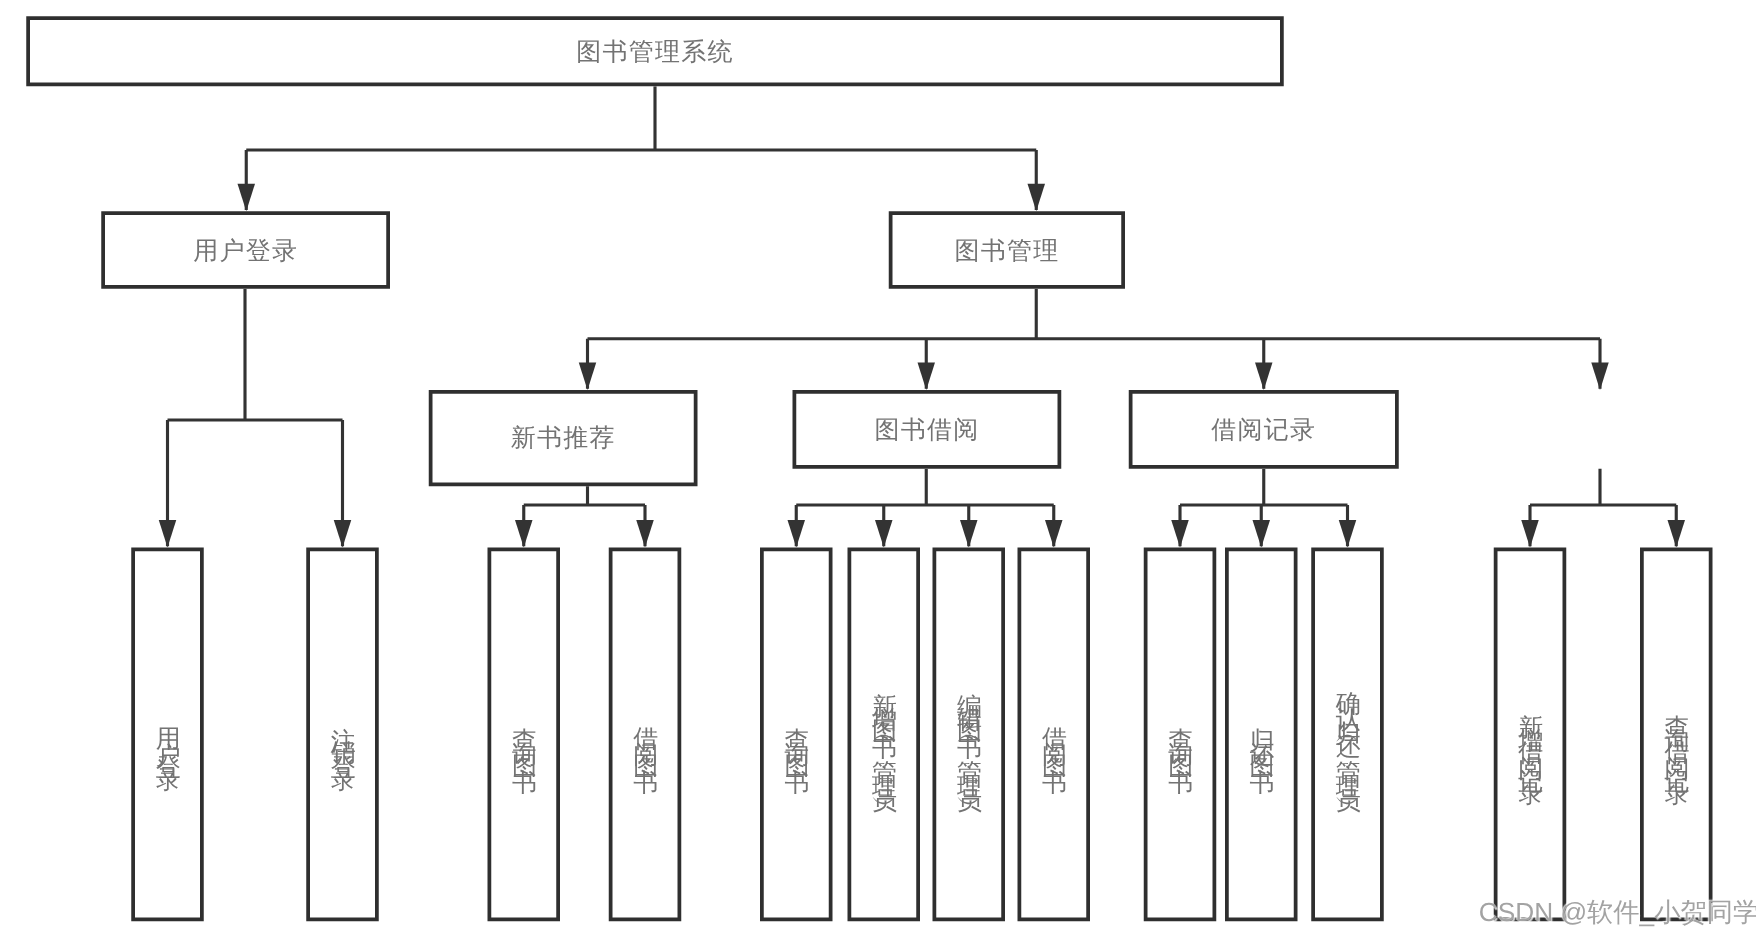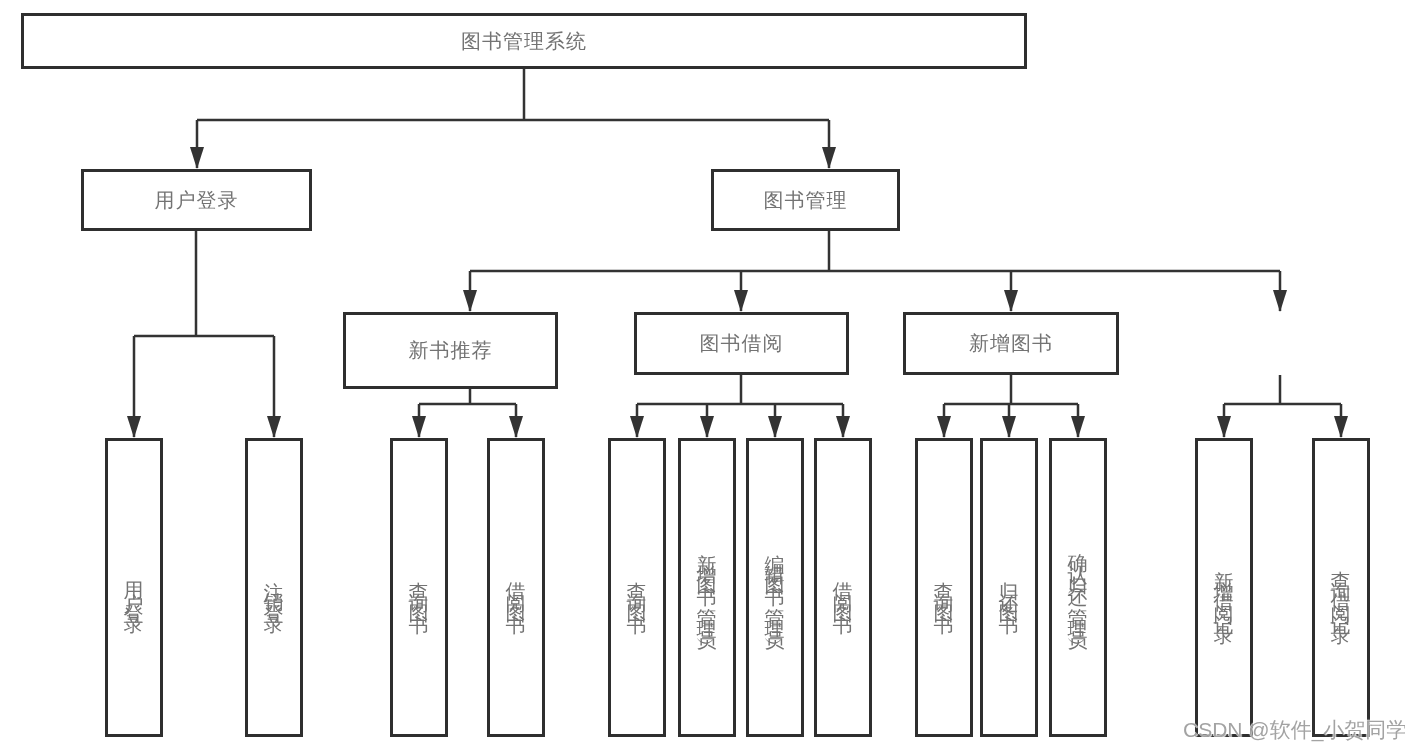--- a/index.html
+++ b/index.html
@@ -129,21 +129,21 @@
     <span>图书管理</span>
   </div>
 
   <div class="node n-nbr">
     <span>新书推荐</span>
   </div>
   <div class="node n-bb">
     <span>图书借阅</span>
   </div>
   <div class="node n-cb">
-    <span>新增图书</span>
+    <span>借阅记录</span>
   </div>
 
   <div class="leaf l-1">
     <span>用户登录</span>
   </div>
   <div class="leaf l-2">
     <span>注销登录</span>
   </div>
   <div class="leaf l-3">
     <span>查询图书</span>

